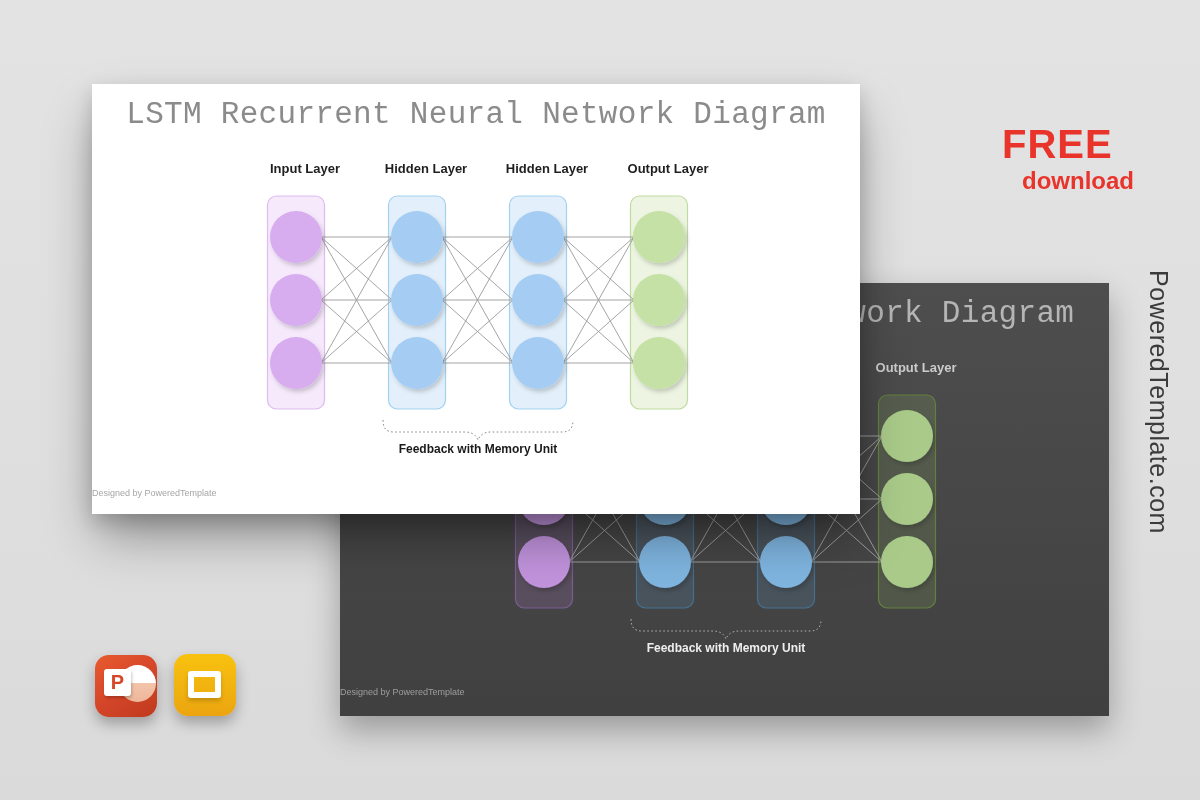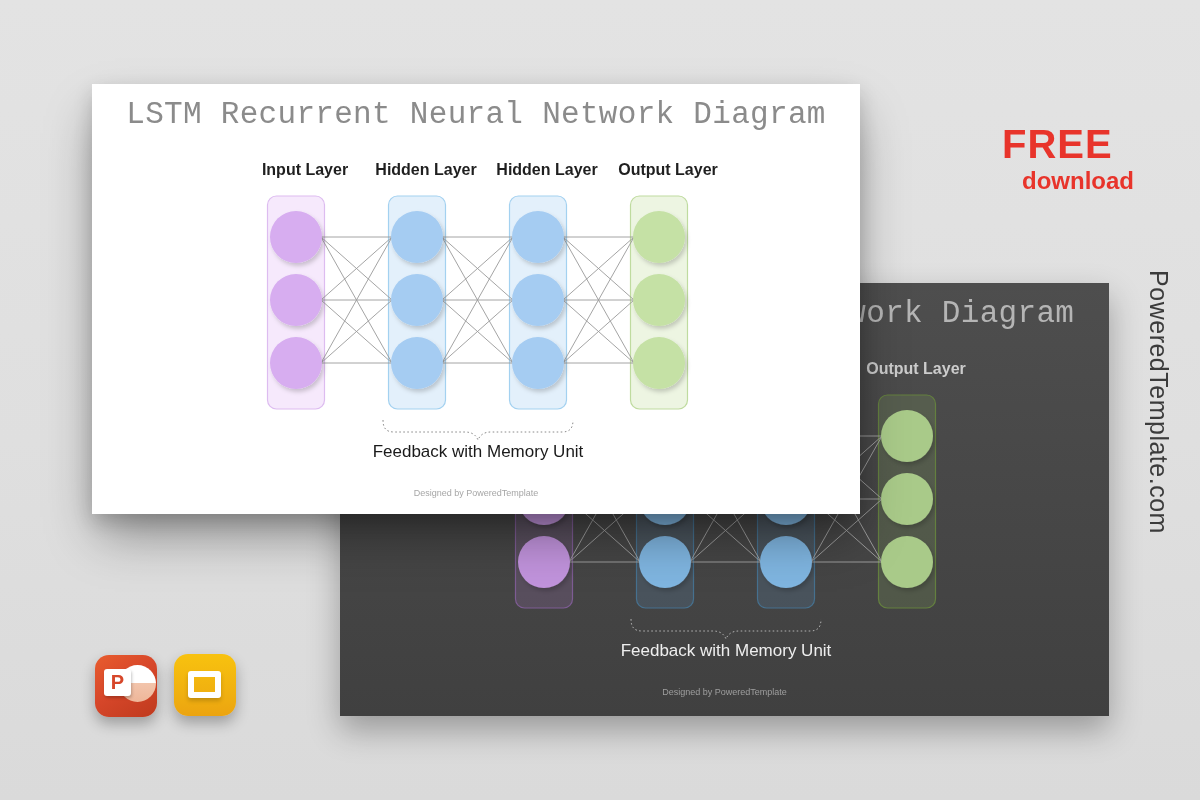--- a/index.html
+++ b/index.html
@@ -9,25 +9,25 @@
 
   
   .slide{position:absolute;overflow:hidden;}
   .slide.light{left:92px;top:84px;width:768px;height:430px;background:#ffffff;z-index:3;
        box-shadow:0 26px 48px -6px rgba(0,0,0,0.38), 0 8px 18px rgba(0,0,0,0.16);}
   .slide.dark{left:340px;top:283px;width:769px;height:433px;z-index:1;
        box-shadow:0 14px 30px rgba(0,0,0,0.30);}
   .slide-title{position:absolute;top:13px;left:0;right:0;text-align:center;
        font-size:31px;font-weight:300;letter-spacing:0.3px;white-space:nowrap;font-family:Liberation Mono, monospace;}
   .layer-label{position:absolute;top:77px;transform:translateX(-50%);
-       font-size:16px;font-weight:700;white-space:nowrap;padding-left:18px;}
+       font-size:13px;font-weight:700;white-space:nowrap;padding-left:18px;}
   svg.network{position:absolute;left:0;top:0;}
   .feedback-label{position:absolute;left:386px;top:358px;transform:translateX(-50%);
-       font-size:17px;font-weight:400;white-space:nowrap;}
-  .designed-by{position:absolute;left:0;right:0;top:404px;text-align:center;font-size:9px;}
+       font-size:12px;font-weight:700;white-space:nowrap;}
+  .designed-by{position:absolute;left:0;right:0;top:404px;font-size:9px;}
 
   
   .free-badge{position:absolute;left:1002px;top:80px;width:108px;text-align:center;line-height:1;}
   .free-line1{font-size:40px;font-weight:700;letter-spacing:1px;}
   .free-line2{font-size:24px;font-weight:700;margin-top:5px;}
 
   
   .watermark{position:absolute;left:1158px;top:402px;
        transform:translate(-50%,-50%) rotate(90deg);
        font-size:25px;color:#3b3b3b;white-space:nowrap;letter-spacing:0.5px;}

